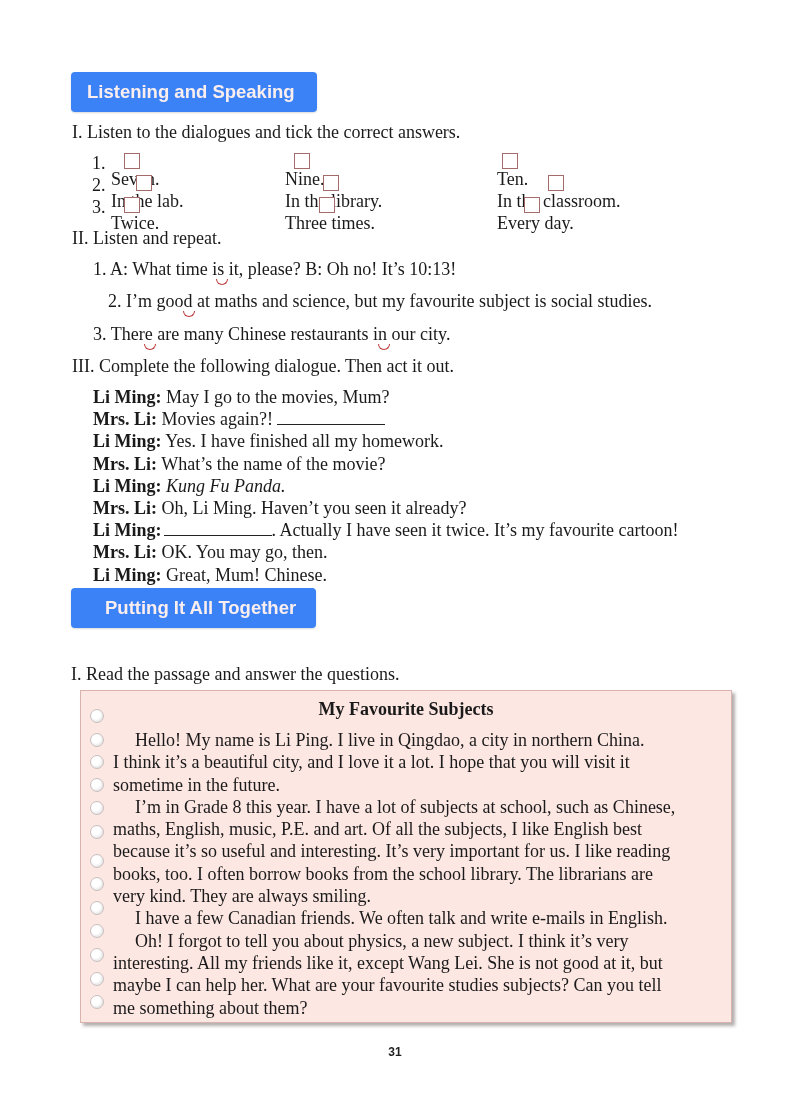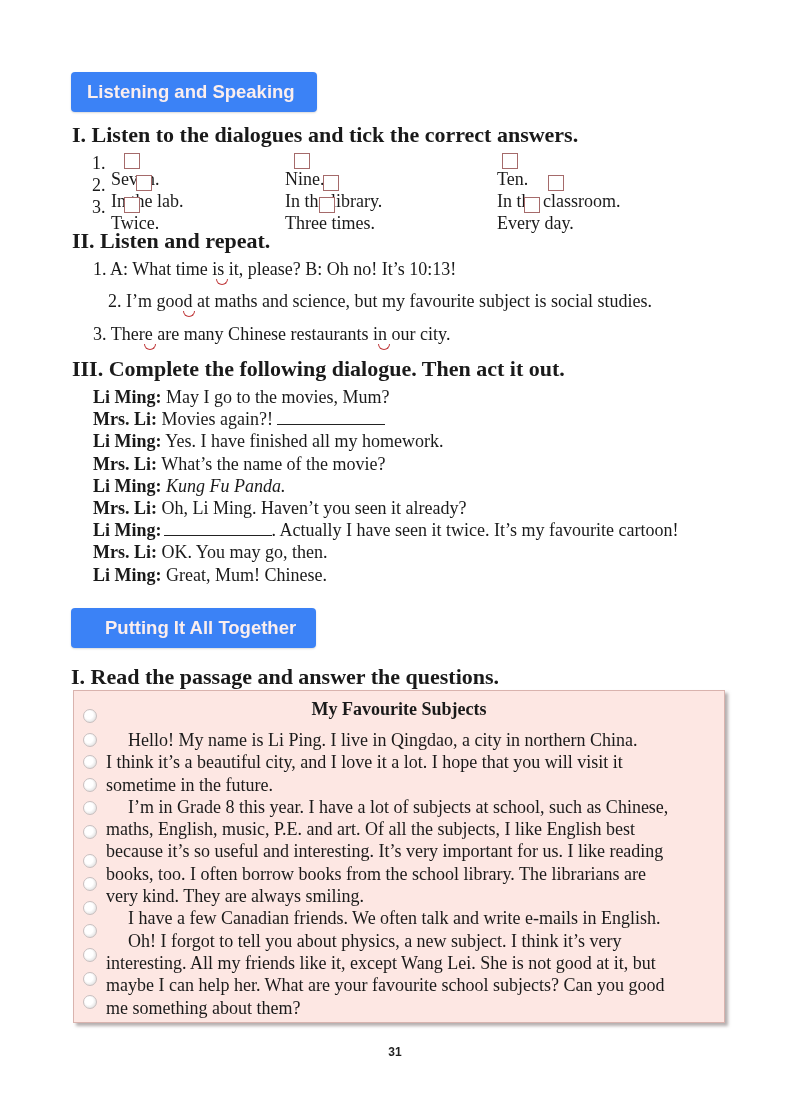--- a/index.html
+++ b/index.html
@@ -8,39 +8,39 @@
     font-family: "Liberation Serif", "DejaVu Serif", serif; color: #1a1a1a;
   }
   .section-banner {
     position: absolute; left: 71px; height: 40px;
     background: #3b82f6; border-radius: 4px;
     color: #fbeeee; font-family: "Liberation Sans", "DejaVu Sans", sans-serif;
     font-weight: bold; font-size: 18.5px; line-height: 40px; padding: 0 16px;
     box-shadow: 0 1px 2px rgba(0,0,0,0.15);
   }
   #banner-1 { top: 72px; width: 214px; }
-  #banner-2 { top: 608px; width: 195px; padding-left: 34px; }
-  .heading { position: absolute; left: 72px; font-weight: bold; font-size: 22px; white-space: nowrap; }
+  #banner-2 { top: 588px; width: 195px; padding-left: 34px; }
+  .heading { position: absolute; left: 72px; font-weight: normal; font-size: 18px; white-space: nowrap; }
   .line { position: absolute; font-size: 18px; white-space: nowrap; }
   .choice-row { position: absolute; left: 92px; height: 22px; font-size: 18px; }
   .choice-num { position: absolute; left: 0; width: 20px; }
   .opt { position: absolute; display: flex; align-items: center; white-space: nowrap; flex-direction: column; }
   .box { display: inline-block; width: 14px; height: 14px; border: 1.3px solid #a56a6a; background: #fff; margin-right: 6px; }
   .link-mark { position: relative; }
   .link-mark::after {
     content: ""; position: absolute; left: 50%; bottom: -6px; width: 10px; height: 5px; margin-left: -5px;
     border: 1.6px solid #c0393b; border-top: none; border-radius: 0 0 8px 8px;
   }
   .dialogue { position: absolute; left: 93px; top: 386px; font-size: 18px; line-height: 22.2px; }
   .dialogue .row { white-space: nowrap; }
   .speaker { font-weight: bold; }
   .blank { display: inline-block; width: 108px; border-bottom: 1.2px solid #222; height: 16px; vertical-align: baseline; margin-left: 4px; }
   .blank.b2 { margin-left: 2px; margin-right: 0; }
   .passage-box {
-    position: absolute; left: 73px; top: 690px; width: 650px; height: 331px;
+    position: absolute; left: 80px; top: 690px; width: 650px; height: 331px;
     background: #fde7e3; border: 1px solid #d9b3ae;
     box-shadow: 3px 3px 3px rgba(120,110,110,0.55);
   }
   .passage-title { position: absolute; left: 0; right: 0; top: 8px; text-align: center; font-weight: bold; font-size: 18px; }
   .passage-text { position: absolute; left: 32px; top: 38px; width: 600px; font-size: 18px; line-height: 22.3px; }
   .passage-text .pl { white-space: nowrap; }
   .indent { padding-left: 22px; }
   .ring {
     position: absolute; left: 9px; width: 12px; height: 12px; border-radius: 50%;
     background: radial-gradient(circle at 40% 40%, #ffffff 40%, #e8e8e8 70%, #b9b9b9 100%);
@@ -146,18 +146,18 @@
     <div class="pl">I think it’s a beautiful city, and I love it a lot. I hope that you will visit it</div>
     <div class="pl">sometime in the future.</div>
     <div class="pl indent">I’m in Grade 8 this year. I have a lot of subjects at school, such as Chinese,</div>
     <div class="pl">maths, English, music, P.E. and art. Of all the subjects, I like English best</div>
     <div class="pl">because it’s so useful and interesting. It’s very important for us. I like reading</div>
     <div class="pl">books, too. I often borrow books from the school library. The librarians are</div>
     <div class="pl">very kind. They are always smiling.</div>
     <div class="pl indent">I have a few Canadian friends. We often talk and write e-mails in English.</div>
     <div class="pl indent">Oh! I forgot to tell you about physics, a new subject. I think it’s very</div>
     <div class="pl">interesting. All my friends like it, except Wang Lei. She is not good at it, but</div>
-    <div class="pl">maybe I can help her. What are your favourite school subjects? Can you good</div>
+    <div class="pl">maybe I can help her. What are your favourite studies subjects? Can you tell</div>
     <div class="pl">me something about them?</div>
   </div>
 </div>
 
 <div class="page-number">31</div>
 
 </body></html>

